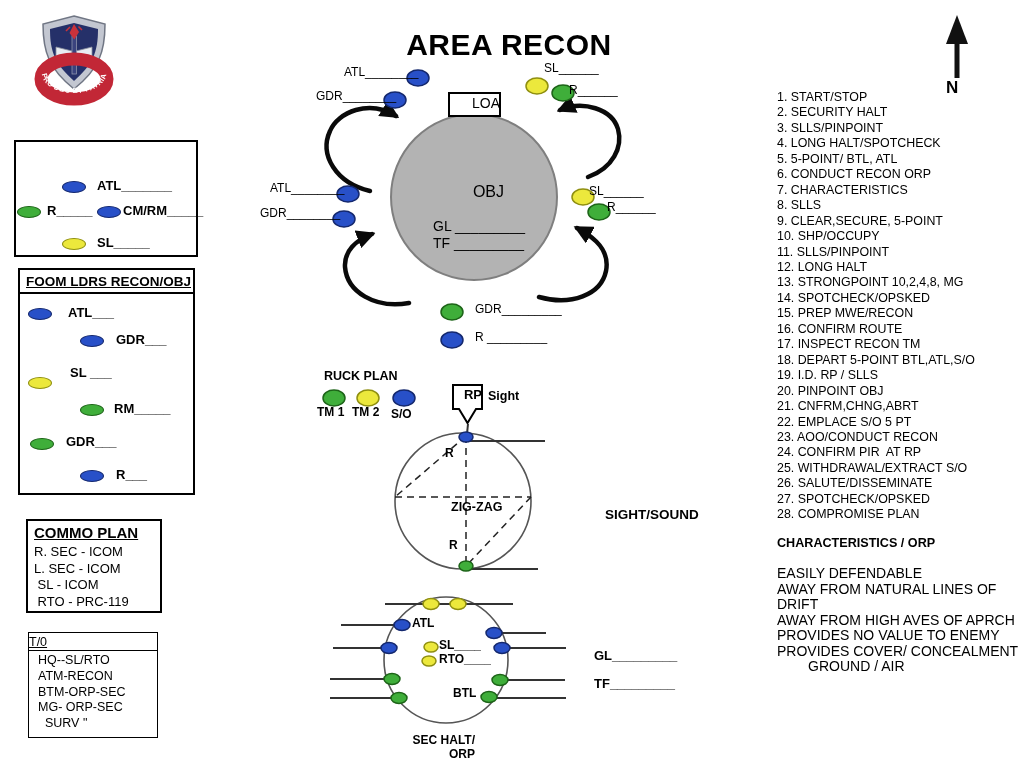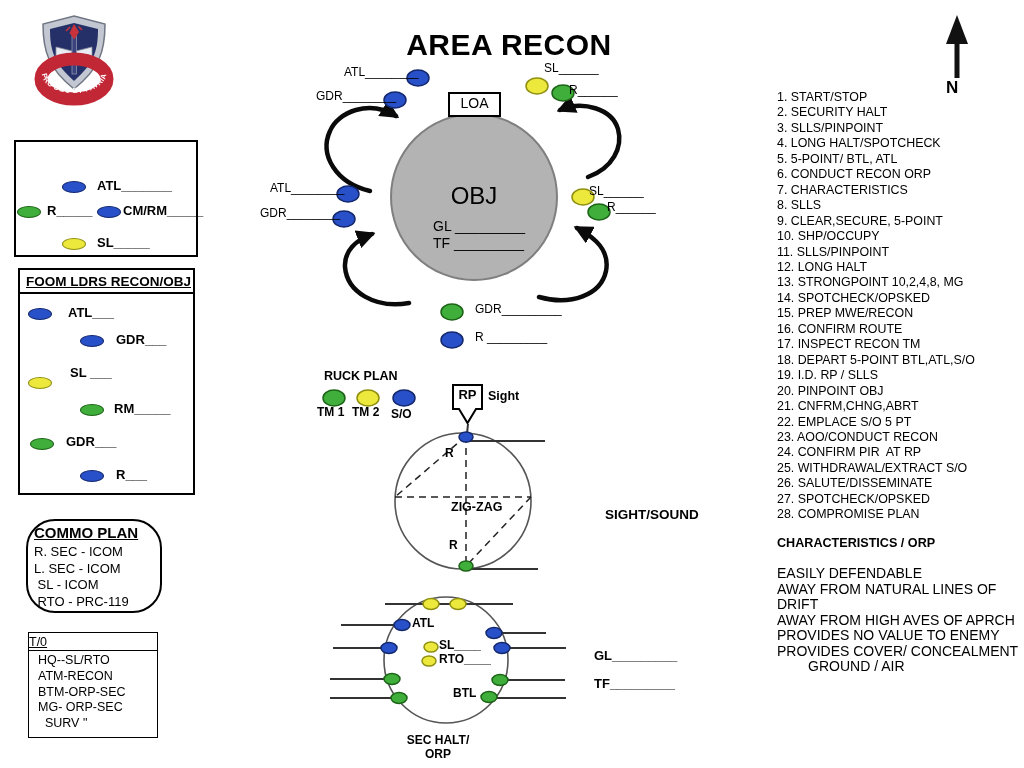--- a/index.html
+++ b/index.html
@@ -1,21 +1,21 @@
 <!DOCTYPE html>
 <html style="--blue: #2850c8; --green: #3fae3a; --yellow: #ece83c; --obj_gray: #b3b3b3;"><head>
 <meta charset="utf-8">
 <style>
   html,body{margin:0;padding:0;background:#888;}
   .canvas{position:relative;width:1024px;height:768px;background:#ffffff;overflow:hidden;
           font-family:"Liberation Sans",sans-serif;color:#000;}
   svg{position:absolute;left:0;top:0;}
   .lbl{position:absolute;font-size:12px;line-height:1.12;white-space:pre;}
   .b{font-weight:700;}
-  .c{text-align:center;}
+  .c{text-align:right;}
   .title{position:absolute;left:389px;top:28px;width:240px;text-align:center;
          font-size:30px;font-weight:700;letter-spacing:0.5px;}
   
   .panel{position:absolute;background:#fff;border:2px solid #000;box-sizing:border-box;}
   .panel-title{font-weight:700;text-decoration:underline;padding:4px 5px 3px 6px;
                border-bottom:2px solid #000;font-size:13.5px;white-space:nowrap;}
   .plain-title{font-weight:700;text-decoration:underline;padding:3px 6px 1px 6px;font-size:15px;}
   .to-title{font-size:12.5px;padding:2px 0 1px 0;border-bottom:1.5px solid #000;
             text-decoration:underline;}
   .lines{padding:2px 4px 0 6px;}
@@ -151,21 +151,21 @@
   <div class="lbl" style="left:316px;top:90px;">GDR________</div>
   <div class="lbl" style="left:544px;top:62px;">SL______</div>
   <div class="lbl" style="left:569px;top:84px;">R______</div>
   <div class="lbl" style="left:270px;top:182px;">ATL________</div>
   <div class="lbl" style="left:260px;top:207px;">GDR________</div>
   <div class="lbl" style="left:589px;top:185px;">SL______</div>
   <div class="lbl" style="left:607px;top:201px;">R______</div>
   <div class="lbl" style="left:475px;top:303px;">GDR_________</div>
   <div class="lbl" style="left:475px;top:331px;">R _________</div>
   <div class="lbl c" style="left:449px;top:96px;width:51px;font-size:14px;">LOA</div>
-  <div class="lbl c" style="left:444px;top:183px;width:60px;font-size:24px;">OBJ</div>
+  <div class="lbl c" style="left:444px;top:183px;width:60px;font-size:16px;">OBJ</div>
   <div class="lbl" style="left:433px;top:219px;font-size:14px;">GL _________</div>
   <div class="lbl" style="left:433px;top:236px;font-size:14px;">TF _________</div>
 
   <div class="lbl b" style="left:324px;top:369px;font-size:12.5px;">RUCK PLAN</div>
   <div class="lbl b" style="left:317px;top:406px;">TM 1</div>
   <div class="lbl b" style="left:352px;top:406px;">TM 2</div>
   <div class="lbl b" style="left:391px;top:408px;">S/O</div>
 
   <div class="lbl b c" style="left:453px;top:388px;width:29px;font-size:13px;">RP</div>
   <div class="lbl b" style="left:488px;top:389px;font-size:12.5px;">Sight</div>
@@ -204,21 +204,21 @@
     <div class="lbl b" style="left:50px;top:96px;font-size:13px;">SL ___</div>
     <span class="oval oval-yellow" style="left:8px;top:107px;"></span>
     <span class="oval oval-green" style="left:60px;top:134px;"></span>
     <div class="lbl b" style="left:94px;top:132px;font-size:13px;">RM_____</div>
     <span class="oval oval-green" style="left:10px;top:168px;"></span>
     <div class="lbl b" style="left:46px;top:165px;font-size:13px;">GDR___</div>
     <span class="oval oval-blue" style="left:60px;top:200px;"></span>
     <div class="lbl b" style="left:96px;top:198px;font-size:13px;">R___</div>
   </div>
 
-  <div class="panel" style="left:26px;top:519px;width:136px;height:94px;border-radius:29px;">
+  <div class="panel" style="left:26px;top:519px;width:136px;height:94px;">
     <div class="plain-title">COMMO PLAN</div>
     <div class="lines">
         <div class="commo-line">R. SEC - ICOM</div>
         <div class="commo-line">L. SEC - ICOM</div>
         <div class="commo-line"> SL - ICOM</div>
         <div class="commo-line"> RTO - PRC-119</div>
       </div>
   </div>
 
   <div class="panel" style="left:28px;top:632px;width:130px;height:106px;border-width:1.5px;">

